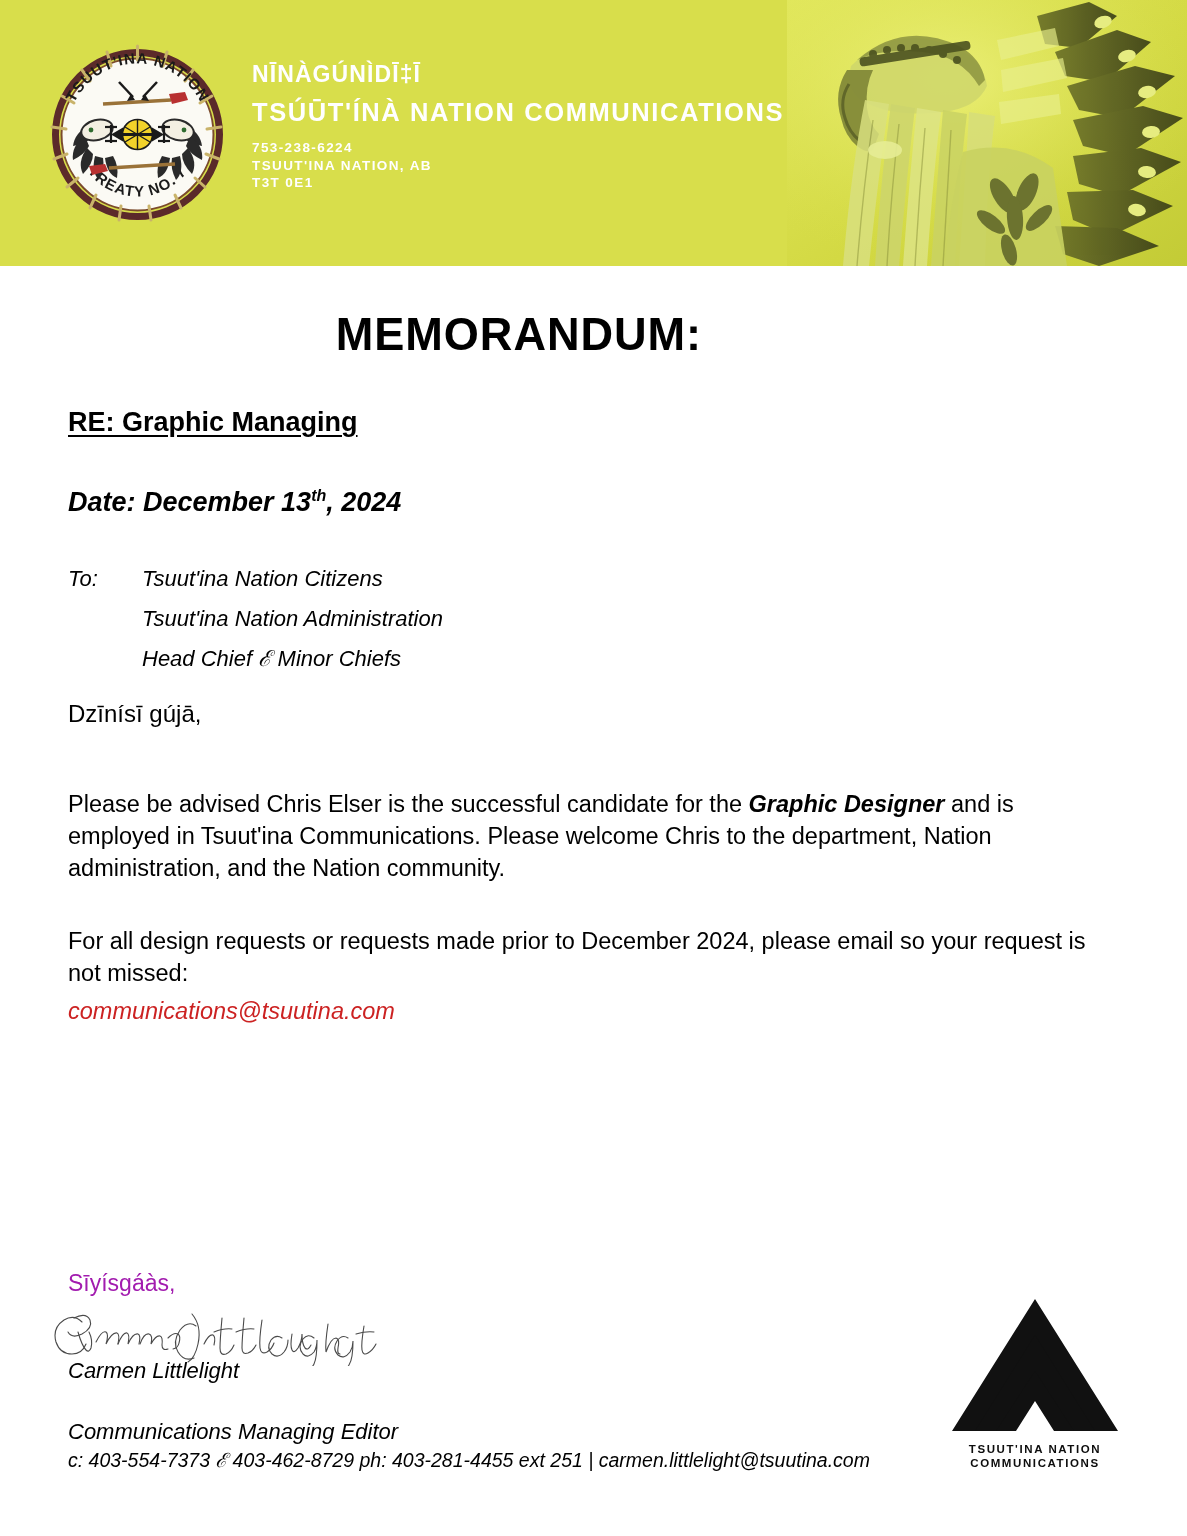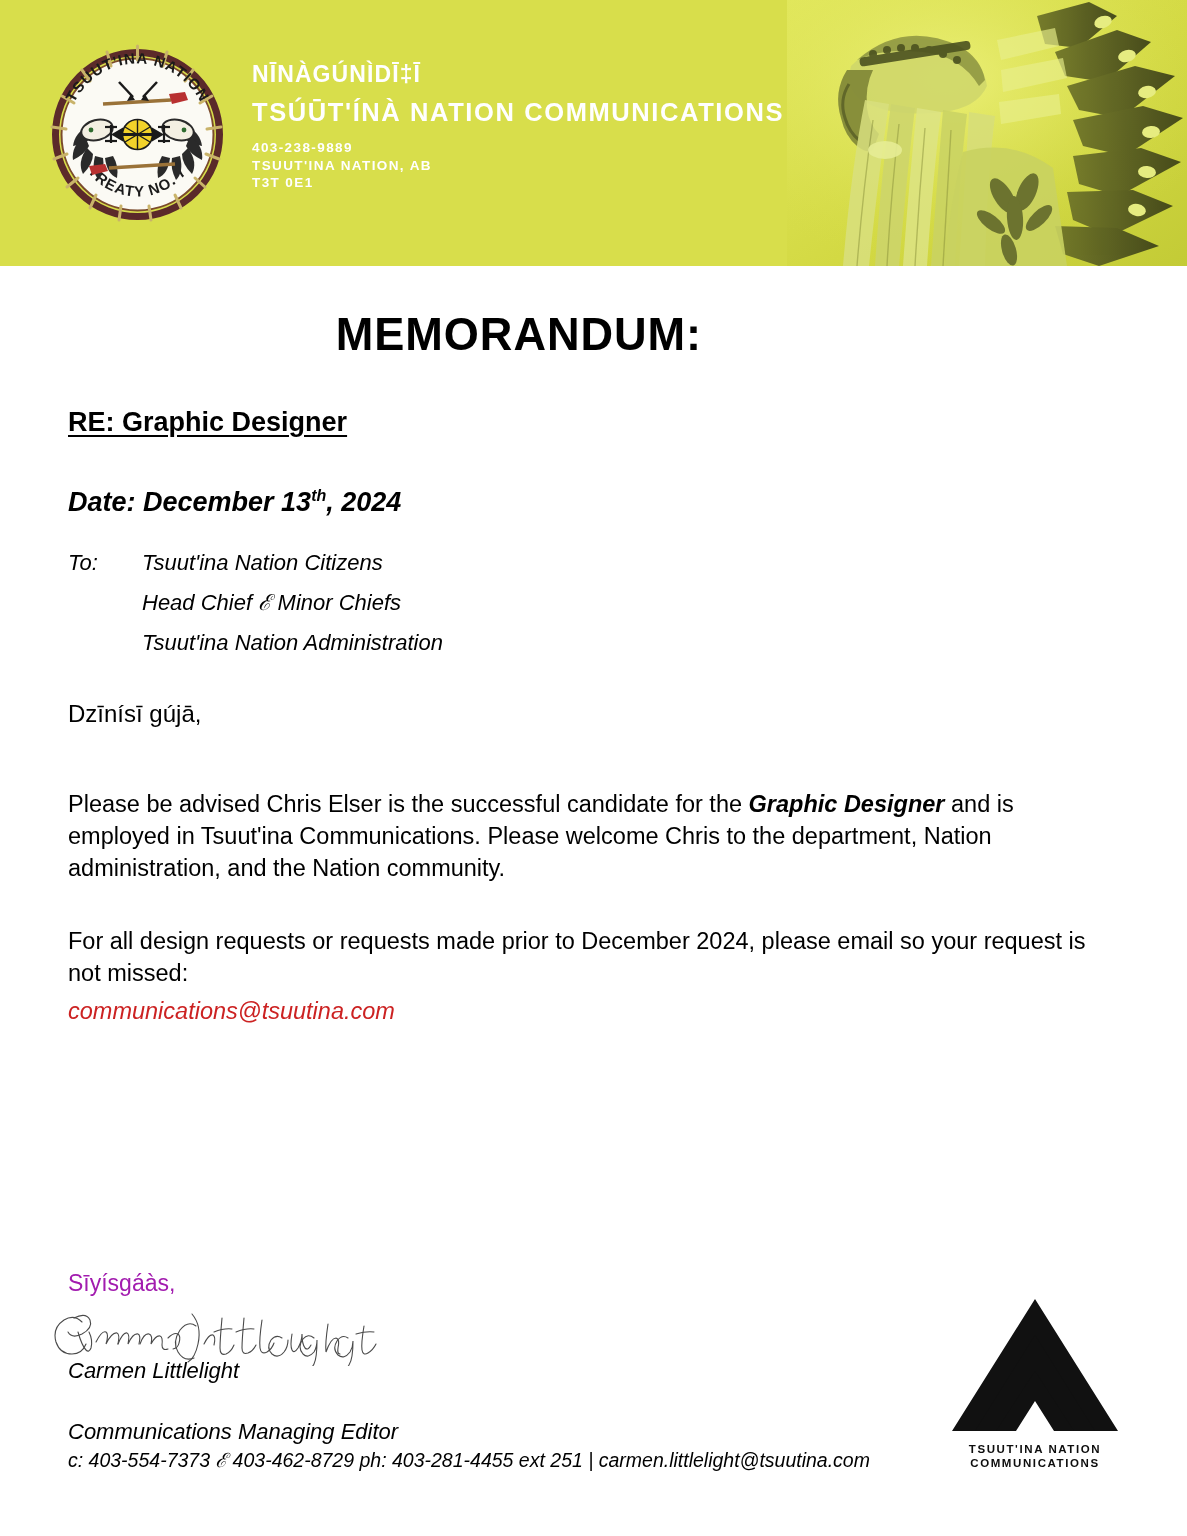--- a/index.html
+++ b/index.html
@@ -121,21 +121,21 @@
 
   .to-block {
     position: absolute;
     left: 68px;
     top: 543px;
     font-size: 22px;
     font-style: italic;
     color: #000;
     line-height: 40px;
   }
-  .to-row { display: flex; }
+  .to-row { display: flex; margin-top: 16px; }
   .to-label { width: 74px; flex: 0 0 74px; }
   .to-value { }
   .to-indent { padding-left: 74px; }
 
   .greeting {
     position: absolute;
     left: 68px;
     top: 700px;
     font-size: 24px;
     color: #000;
@@ -400,40 +400,40 @@
           <line x1="64" y1="126" x2="130" y2="122" stroke="#9a7238" stroke-width="3.5"></line>
           <path d="M60 122 l-16 2 l3 9 l16 -4 Z" fill="#b83030"></path>
         </g>
       </svg>
     </div>
 
     <div class="hdr-text">
       <div class="hdr-line1">NĪNÀGÚNÌDĪ‡Ī</div>
       <div class="hdr-line2">TSÚŪT'ÍNÀ NATION COMMUNICATIONS</div>
       <div class="hdr-contact">
-        <div>403-238-9889</div>
+        <div>753-238-6224</div>
         <div>TSUUT'INA NATION, AB</div>
         <div>T3T 0E1</div>
       </div>
     </div>
   </div>
 
   <div class="memo-title"><span>MEMORANDUM:</span></div>
 
-  <div class="re-line">RE: Graphic Designer</div>
+  <div class="re-line">RE: Graphic Managing</div>
 
   <div class="date-line"><span>Date: December 13</span><sup>th</sup><span>, 2024</span></div>
 
   <div class="to-block">
     <div class="to-row">
       <div class="to-label">To:</div>
       <div class="to-value">Tsuut'ina Nation Citizens</div>
     </div>
+    <div class="to-indent">Tsuut'ina Nation Administration</div>
     <div class="to-indent">Head Chief ℰ Minor Chiefs</div>
-    <div class="to-indent">Tsuut'ina Nation Administration</div>
   </div>
 
   <div class="greeting">Dzīnísī gújā,</div>
 
   <div class="para para1"><span>Please be advised Chris Elser is the successful candidate for the </span><b><i>Graphic Designer</i></b><span> and is employed in Tsuut'ina Communications. Please welcome Chris to the department, Nation administration, and the Nation community.</span></div>
 
   <div class="para para2">For all design requests or requests made prior to December 2024, please email so your request is not missed:</div>
 
   <a class="email-link" href="#" style="text-decoration:none;">communications@tsuutina.com</a>
 

